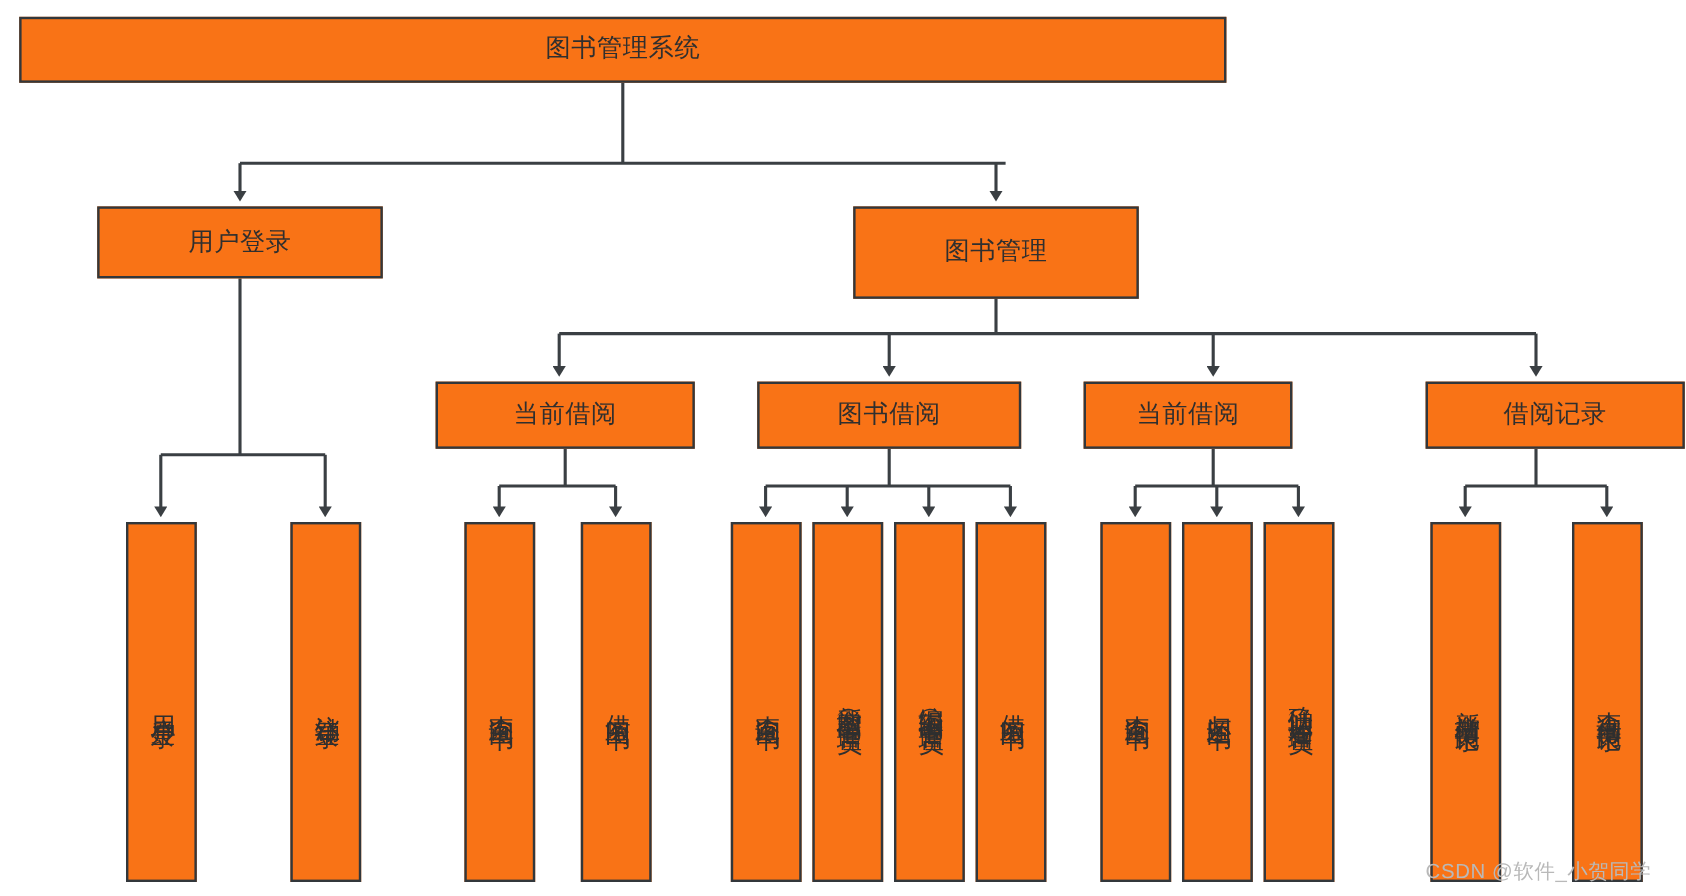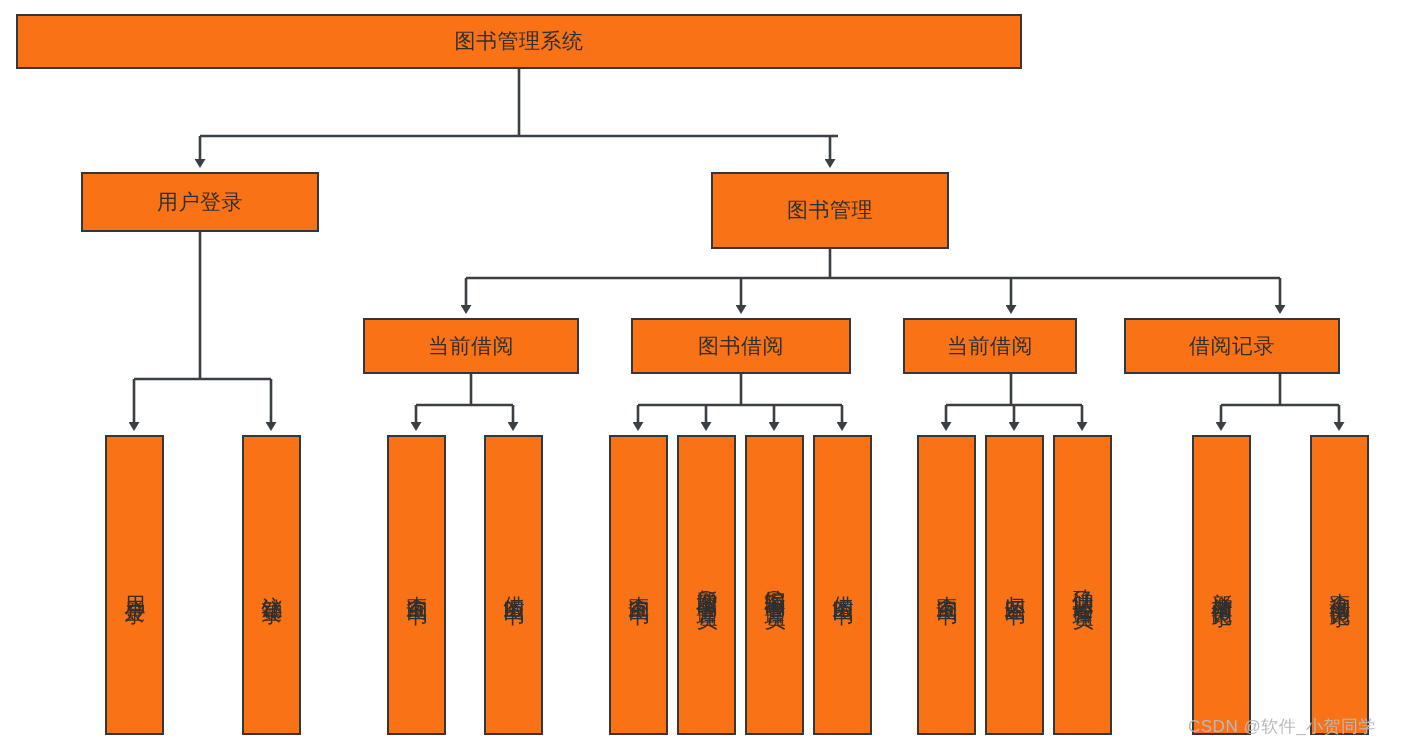--- a/index.html
+++ b/index.html
@@ -150,21 +150,21 @@
 
   <div class="node horiz" style="left:363px; top:318px; width:216px; height:56px;">
     <span class="node-label">当前借阅</span>
   </div>
   <div class="node horiz" style="left:631px; top:318px; width:220px; height:56px;">
     <span class="node-label">图书借阅</span>
   </div>
   <div class="node horiz" style="left:903px; top:318px; width:174px; height:56px;">
     <span class="node-label">当前借阅</span>
   </div>
-  <div class="node horiz" style="left:1124px; top:318px; width:216px; height:56px;">
+  <div class="node horiz" style="left:1188px; top:318px; width:216px; height:56px;">
     <span class="node-label">借阅记录</span>
   </div>
 
   <div class="node vert" style="left:105px; top:435px; width:59px; height:300px;">
     <span class="node-label">用户登录</span>
   </div>
   <div class="node vert" style="left:242px; top:435px; width:59px; height:300px;">
     <span class="node-label">注销登录</span>
   </div>
 

